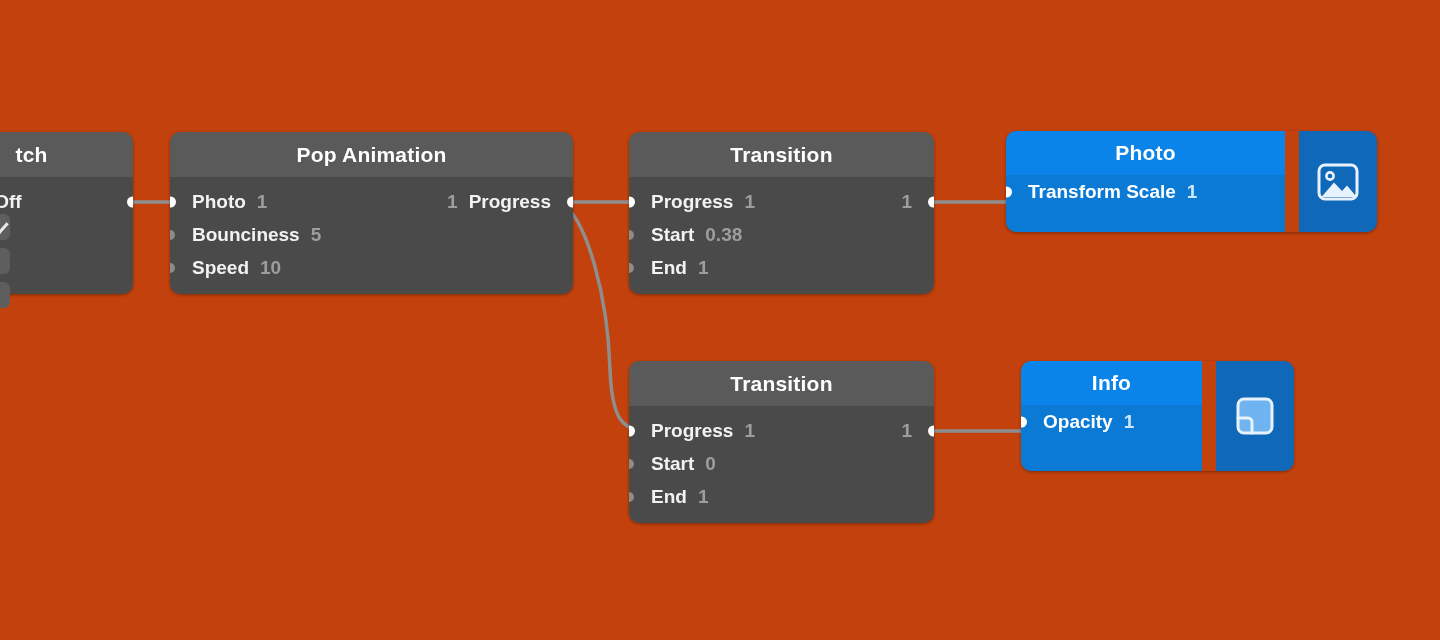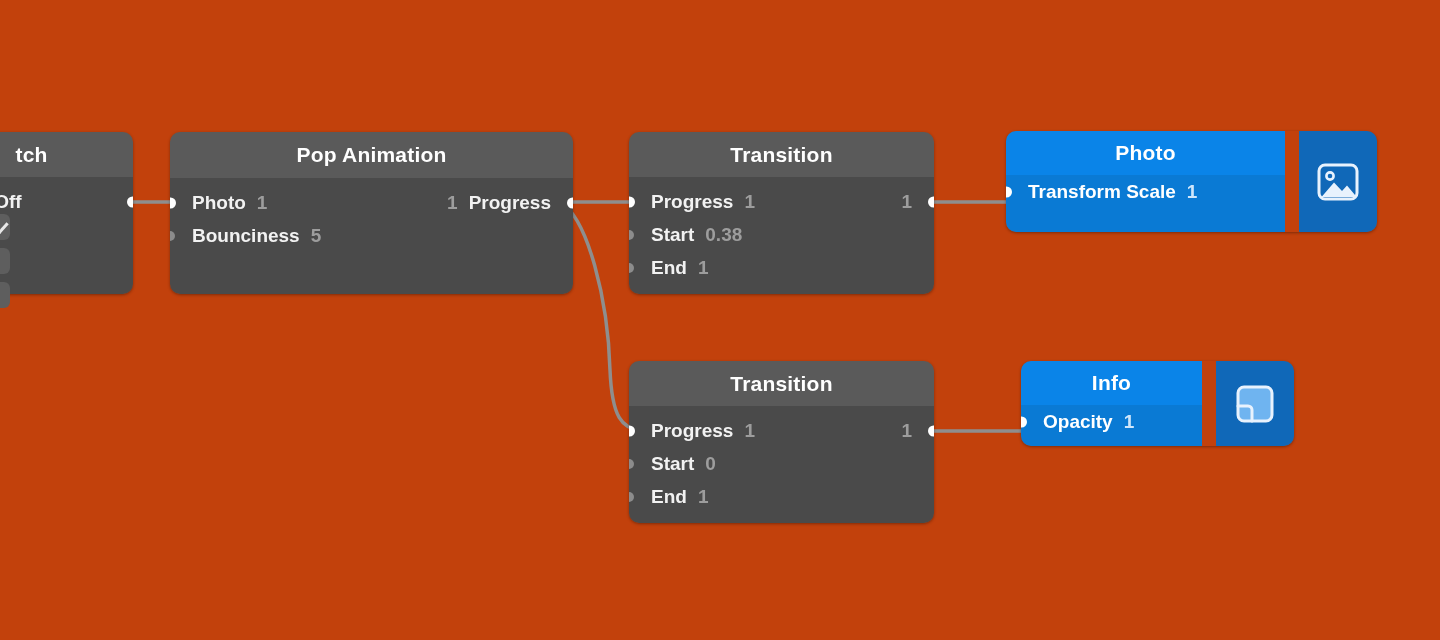--- a/index.html
+++ b/index.html
@@ -169,20 +169,25 @@
           </span>
           <span class="port out on"></span>
         </div>
 
         <div class="row">
           <span class="port in off"></span>
           <span class="lbl">Bounciness</span>
           <span class="val">5</span>
         </div>
 
+        <div class="row">
+          <span class="port in off"></span>
+          <span class="lbl">Speed</span>
+          <span class="val">10</span>
+        </div>
 
       </div>
     </div>
   </div>
 
   <div class="node grey" style="left:629px; top:132px; width:305px; height:162px;">
     <div class="node-inner">
       <div class="node-title">Transition</div>
       <div class="node-body">
 
@@ -258,21 +263,21 @@
       <div class="icon-panel">
         <svg width="46" height="46" viewBox="0 0 46 46">
           <rect x="4" y="6" width="38" height="34" rx="6" ry="6" fill="none" stroke="#e8f2fd" stroke-width="3"></rect>
           <circle cx="15" cy="17" r="3.6" fill="none" stroke="#e8f2fd" stroke-width="2.6"></circle>
           <path d="M 6.5 38 L 19 23.5 L 27 32 L 32 26.5 L 40 36 L 40 38 Z" fill="#e8f2fd"></path>
         </svg>
       </div>
     </div>
   </div>
 
-  <div class="node blue" style="left:1021px; top:361px; width:273px; height:85px;">
+  <div class="node blue" style="left:1021px; top:361px; width:273px; height:110px;">
     <div class="node-inner">
       <div class="blue-main">
         <div class="node-title">Info</div>
         <div class="node-body">
           <div class="row">
             <span class="port in on"></span>
             <span class="lbl">Opacity</span>
             <span class="val">1</span>
           </div>
         </div>

